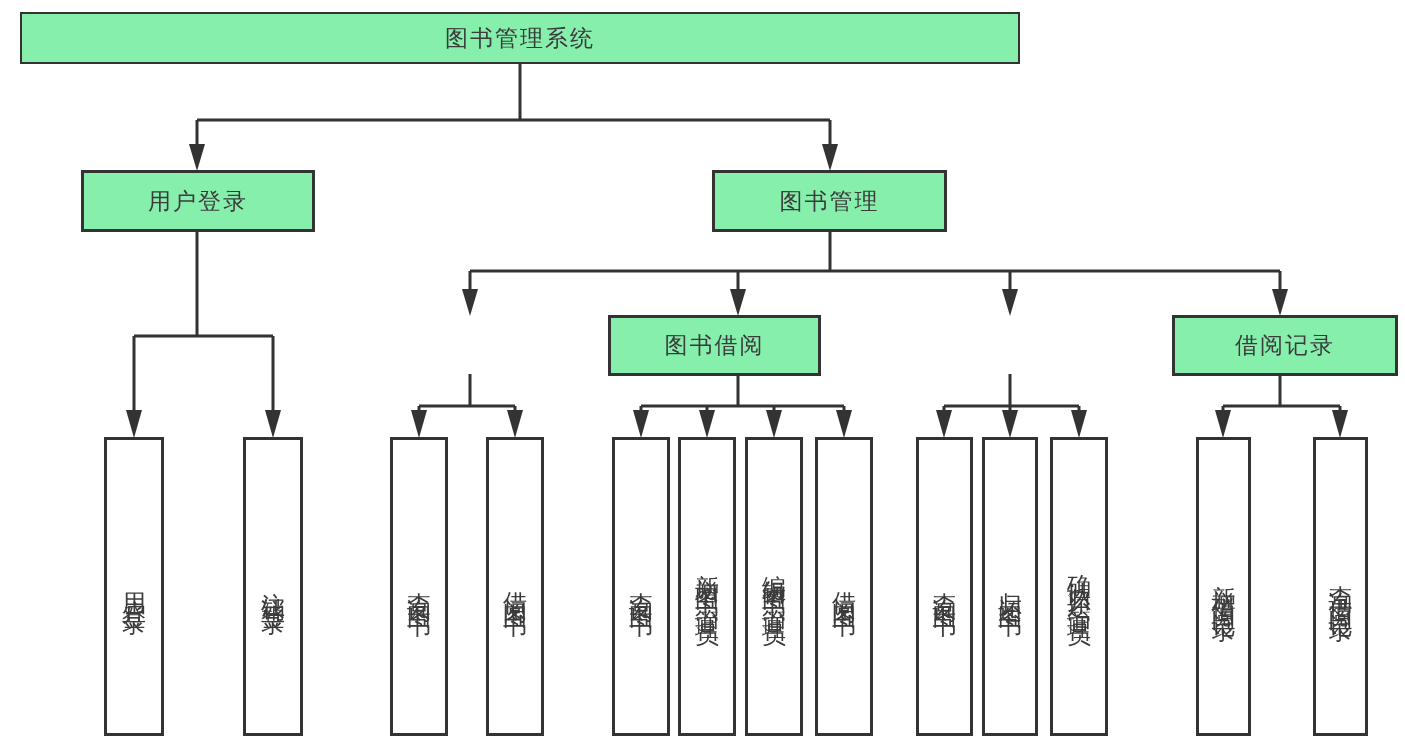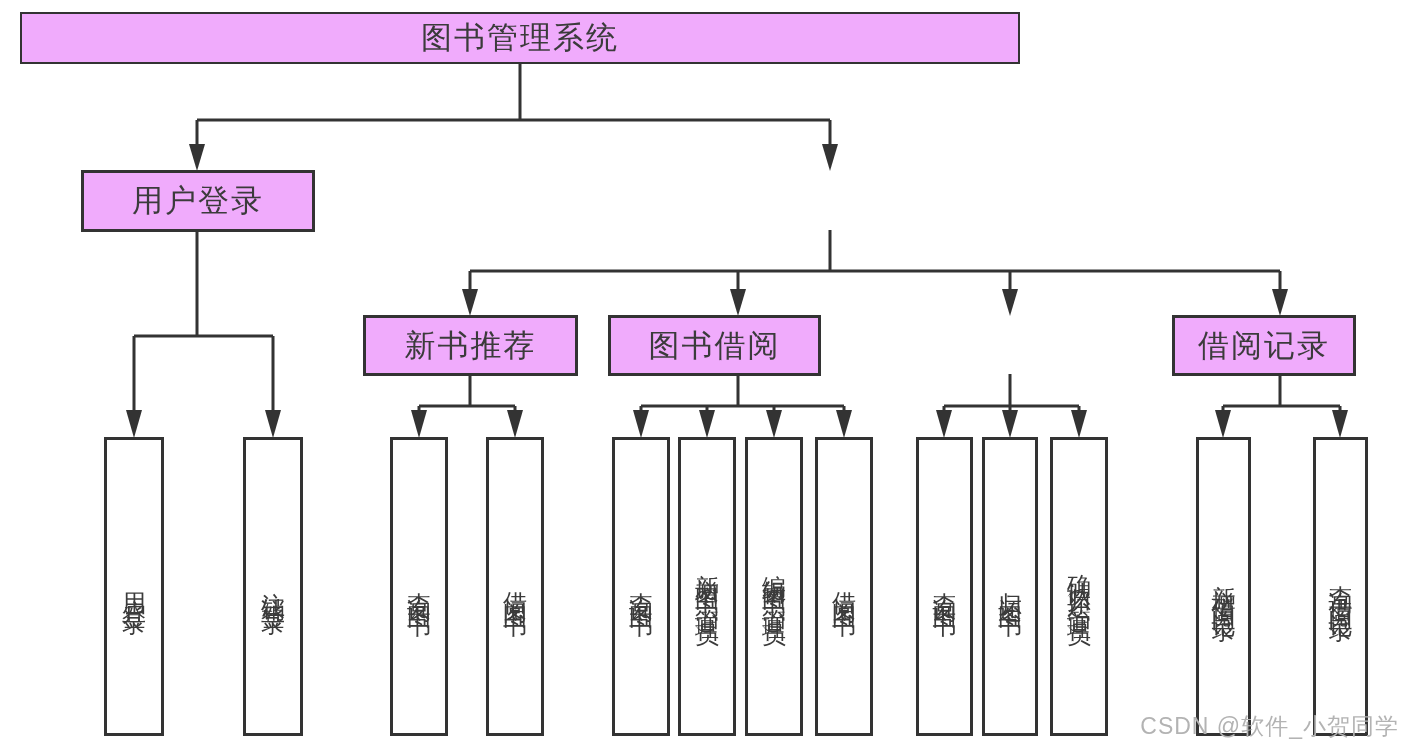--- a/index.html
+++ b/index.html
@@ -12,23 +12,23 @@
   #canvas{
     position:relative;
     width:1405px;height:747px;
     background:var(--bg);
     overflow:hidden;
     font-family:"Liberation Sans","DejaVu Sans",sans-serif;
   }
   #wires{position:absolute;left:0;top:0;z-index:1;}
   .hnode{
     position:absolute;box-sizing:border-box;z-index:2;
-    background:#f0abfc;border:3px solid var(--line);
+    background:#86efac;border:3px solid var(--line);
     display:flex;align-items:center;justify-content:center;
-    font-size:31px;letter-spacing:2px;color:var(--text);
+    font-size:23px;letter-spacing:2px;color:var(--text);
     white-space:nowrap;
     text-align:center;
   }
   .hnode.root{border-width:2px;}
   .vnode{
     position:absolute;box-sizing:border-box;z-index:2;
     top:437px;height:299px;width:58px;
     background:#fff;border:3px solid var(--line);
     display:flex;align-items:center;justify-content:center;
     writing-mode:vertical-rl;text-orientation:mixed;
@@ -82,38 +82,37 @@
       <polygon points="1002,410 1018,410 1010,438"></polygon>
       <polygon points="1071,410 1087,410 1079,438"></polygon>
       <polygon points="1215,410 1231,410 1223,438"></polygon>
       <polygon points="1332,410 1348,410 1340,438"></polygon>
     </g>
   </svg>
 
   <div class="hnode root" style="left:20px;top:12px;width:1000px;height:52px">图书管理系统</div>
 
   <div class="hnode" style="left:81px;top:170px;width:234px;height:62px">用户登录</div>
+  <div class="hnode" style="left:712px;top:170px;width:235px;height:62px">图书管理</div>
 
-  <div class="hnode" style="left:363px;top:315px;width:215px;height:61px">新书推荐</div>
   <div class="hnode" style="left:608px;top:315px;width:213px;height:61px">图书借阅</div>
-  <div class="hnode" style="left:1172px;top:315px;width:184px;height:61px">借阅记录</div>
+  <div class="hnode" style="left:1172px;top:315px;width:226px;height:61px">借阅记录</div>
 
   <div class="vnode" style="left:104px;width:60px">用户登录</div>
   <div class="vnode" style="left:243px;width:60px">注销登录</div>
 
   <div class="vnode" style="left:390px">查询图书</div>
   <div class="vnode" style="left:486px">借阅图书</div>
 
   <div class="vnode" style="left:612px">查询图书</div>
   <div class="vnode" style="left:678px">新增图书（管理员）</div>
   <div class="vnode" style="left:745px">编辑图书（管理员）</div>
   <div class="vnode" style="left:815px">借阅图书</div>
 
   <div class="vnode" style="left:916px;width:57px">查询图书</div>
   <div class="vnode" style="left:982px;width:56px">归还图书</div>
   <div class="vnode" style="left:1050px">确认归还（管理员）</div>
 
   <div class="vnode" style="left:1196px;width:55px">新增借阅记录</div>
   <div class="vnode" style="left:1313px;width:55px">查询借阅记录</div>
 
-  <div class="watermark">CSDN @软件_小贺同学</div>
 
 </div>
 
 </body></html>

